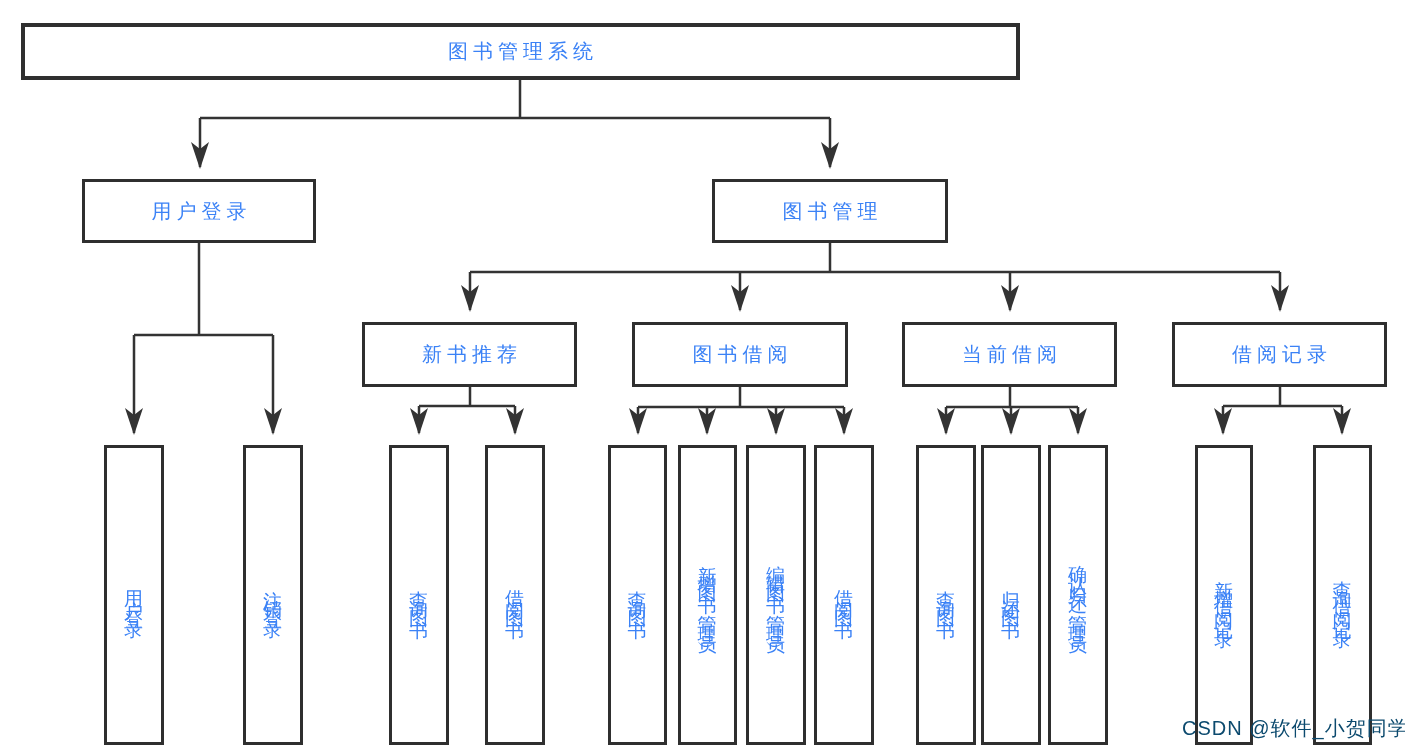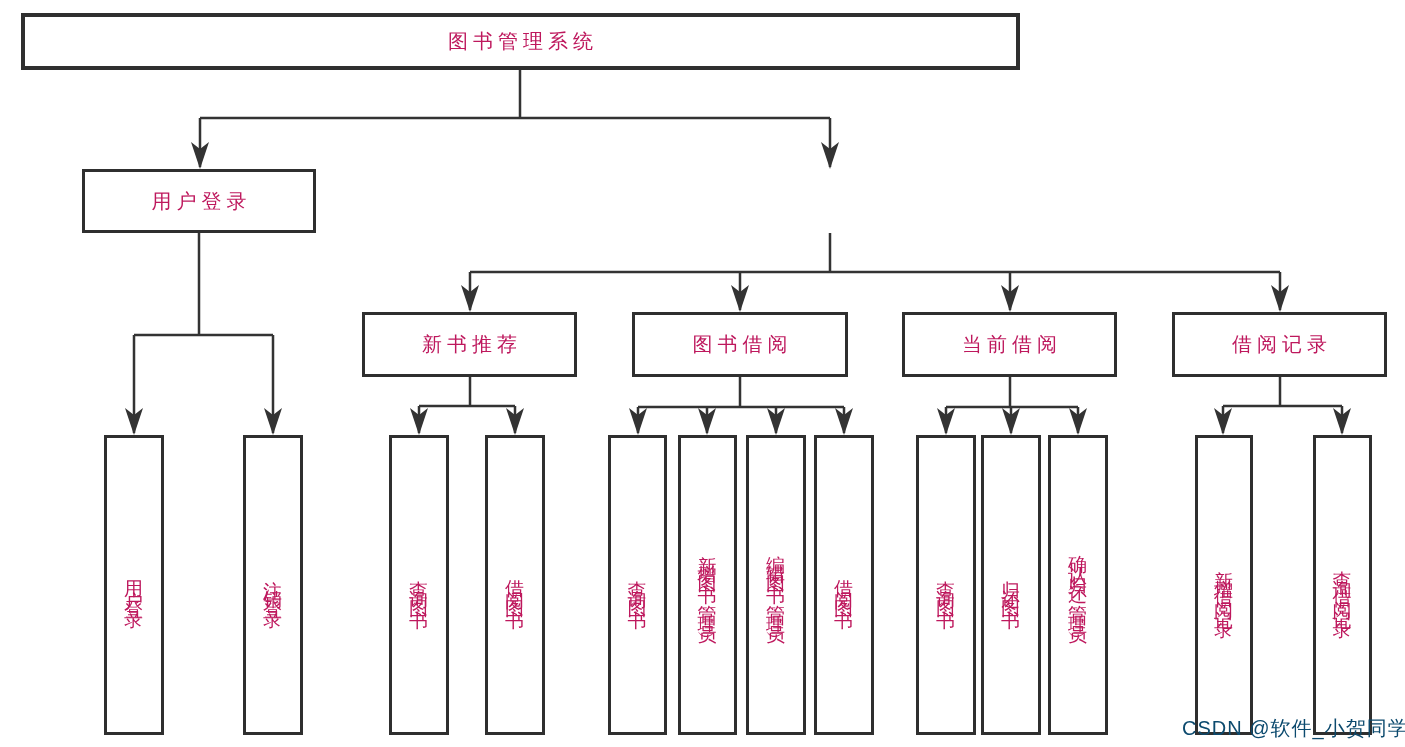--- a/index.html
+++ b/index.html
@@ -13,21 +13,22 @@
   }
   .wires { position: absolute; left: 0; top: 0; width: 1405px; height: 747px; }
   .box {
     position: absolute;
     box-sizing: border-box;
     border: 3px solid #2f2f2f;
     background: #ffffff;
     display: flex;
     align-items: center;
     justify-content: center;
-    color: #be185d;
+    color: #3b82f6;
+    margin-top: 10px;
   }
   .root-box { border-width: 4px; }
   .hbox span {
     font-size: 20px;
     letter-spacing: 5px;
     text-indent: 5px;
     white-space: nowrap;
   }
   .vbox span {
     writing-mode: vertical-rl;
@@ -88,20 +89,23 @@
     </g>
   </svg>
 
   <div class="box hbox root-box" style="left:21px; top:13px; width:999px; height:57px">
     <span>图书管理系统</span>
   </div>
 
   <div class="box hbox" style="left:82px; top:169px; width:234px; height:64px">
     <span>用户登录</span>
   </div>
+  <div class="box hbox" style="left:712px; top:169px; width:236px; height:64px">
+    <span>图书管理</span>
+  </div>
 
   <div class="box hbox" style="left:362px; top:312px; width:215px; height:65px">
     <span>新书推荐</span>
   </div>
   <div class="box hbox" style="left:632px; top:312px; width:216px; height:65px">
     <span>图书借阅</span>
   </div>
   <div class="box hbox" style="left:1172px; top:312px; width:215px; height:65px">
     <span>借阅记录</span>
   </div>

